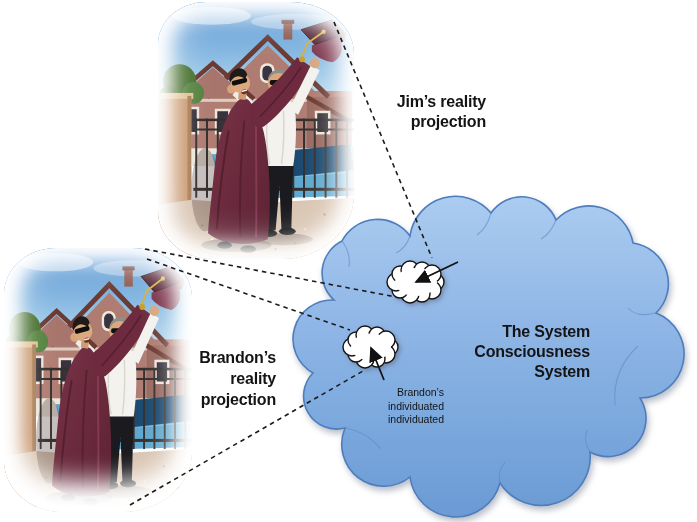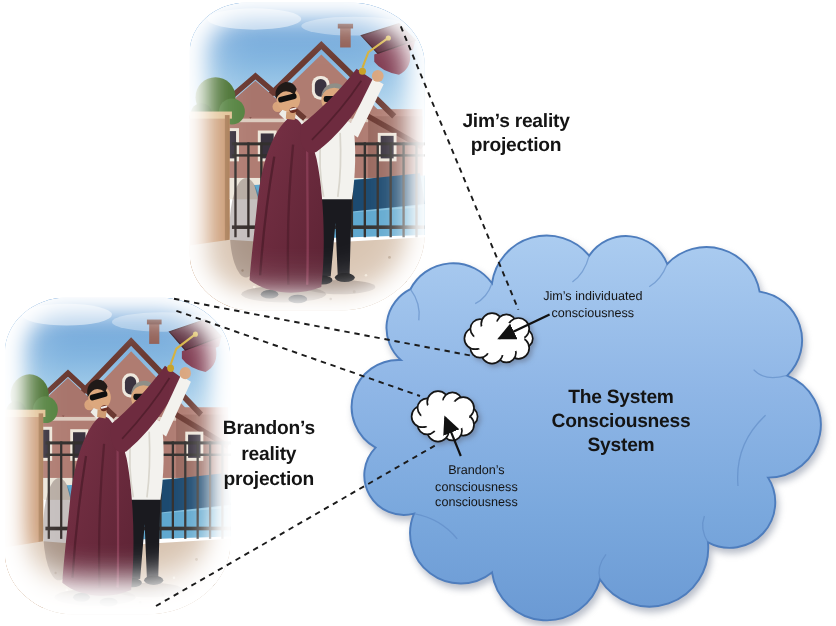--- a/index.html
+++ b/index.html
@@ -10,21 +10,21 @@
   #photo-jim{left:158px;top:2px;width:196px;height:257px;
              border-radius:48px 64px 72px 54px / 42px 52px 64px 48px;}
   #photo-brandon{left:4px;top:248px;width:188px;height:264px;
              border-radius:52px 60px 70px 58px / 46px 50px 60px 52px;}
   .scene-svg{position:absolute;inset:0;width:100%;height:100%;}
   .feather{position:absolute;inset:0;border-radius:inherit;pointer-events:none;
            box-shadow:inset 0 0 18px 12px #fff, inset 0 0 34px 16px rgba(255,255,255,.55);}
   #photo-brandon .feather{box-shadow:inset 0 0 18px 12px #fff,
            inset 0 -24px 26px 6px rgba(255,255,255,.92),
            inset 0 0 34px 16px rgba(255,255,255,.5);}
-  .lbl{position:absolute;text-align:center;z-index:6;}
+  .lbl{position:absolute;text-align:right;z-index:6;}
   .lbl-big{font-size:16px;line-height:20px;font-weight:700;letter-spacing:-.2px;}
   .lbl-small{font-size:10.5px;line-height:13.5px;font-weight:400;}
   #lbl-jim-photo{left:374px;top:92px;width:112px;}
   #lbl-brandon-photo{left:172px;top:319px;width:104px;line-height:21px;margin-top:28px;}
   #lbl-cloud-title{left:445px;top:322px;width:145px;}
   #lbl-jim-node{left:444px;top:241px;width:100px;}
   #lbl-brandon-node{left:350px;top:386px;width:94px;}
   .defs-hidden{position:absolute;width:0;height:0;overflow:hidden;}
 </style>
 </head>
@@ -277,15 +277,14 @@
       <ellipse cx="371" cy="347" rx="20" ry="13.5" fill="#ffffff"></ellipse>
     </g>
 
     <line x1="458" y1="262" x2="416" y2="282" stroke="#111" stroke-width="1.8" marker-end="url(#ah)"></line>
     <line x1="384" y1="380" x2="371" y2="348" stroke="#111" stroke-width="1.8" marker-end="url(#ah)"></line>
   </svg>
 
   <div class="lbl lbl-big" id="lbl-jim-photo">Jim’s reality projection</div>
   <div class="lbl lbl-big" id="lbl-brandon-photo">Brandon’s reality projection</div>
   <div class="lbl lbl-big" id="lbl-cloud-title">The System Consciousness System</div>
-  <div class="lbl lbl-small" id="lbl-jim-node">Jim’s individuated consciousness</div>
-  <div class="lbl lbl-small" id="lbl-brandon-node">Brandon’s consciousness consciousness</div>
+  <div class="lbl lbl-small" id="lbl-brandon-node">Brandon’s individuated individuated</div>
 </div>
 
 </body></html>

